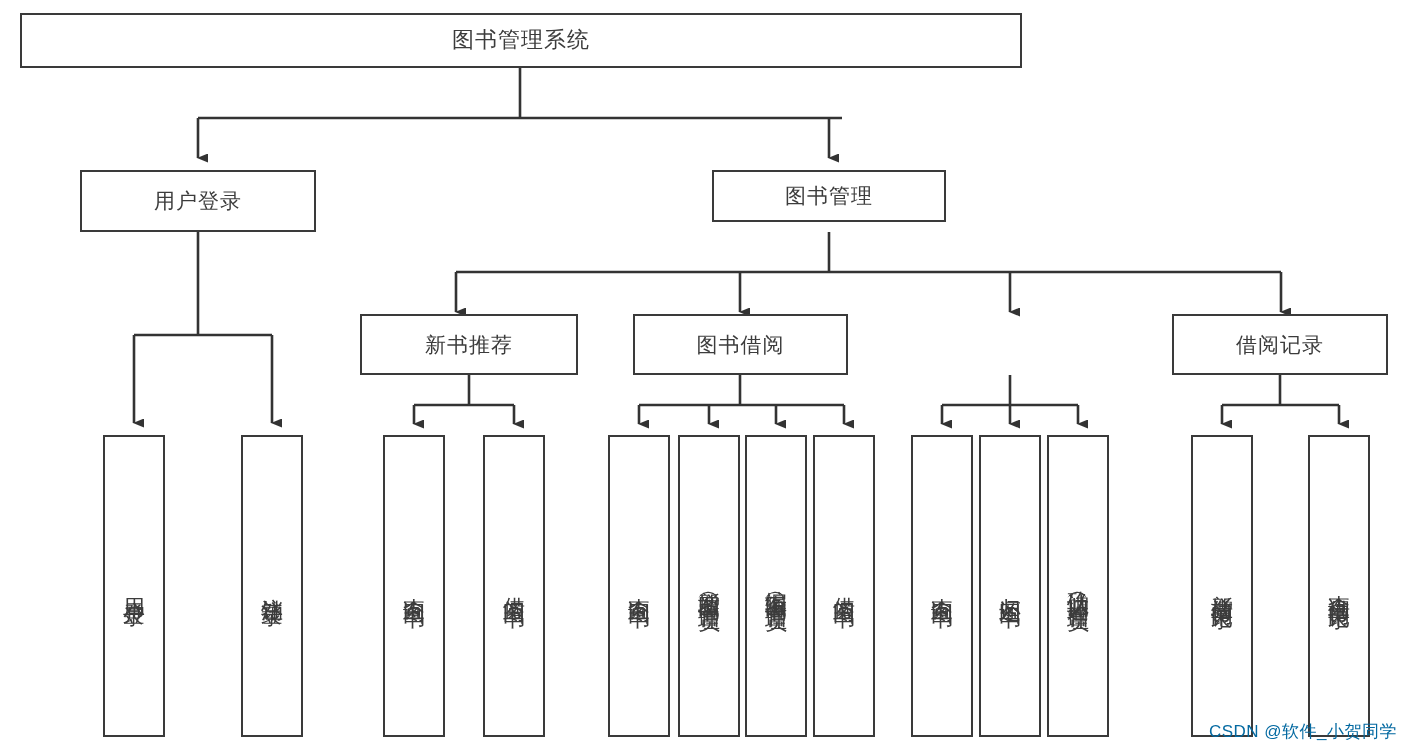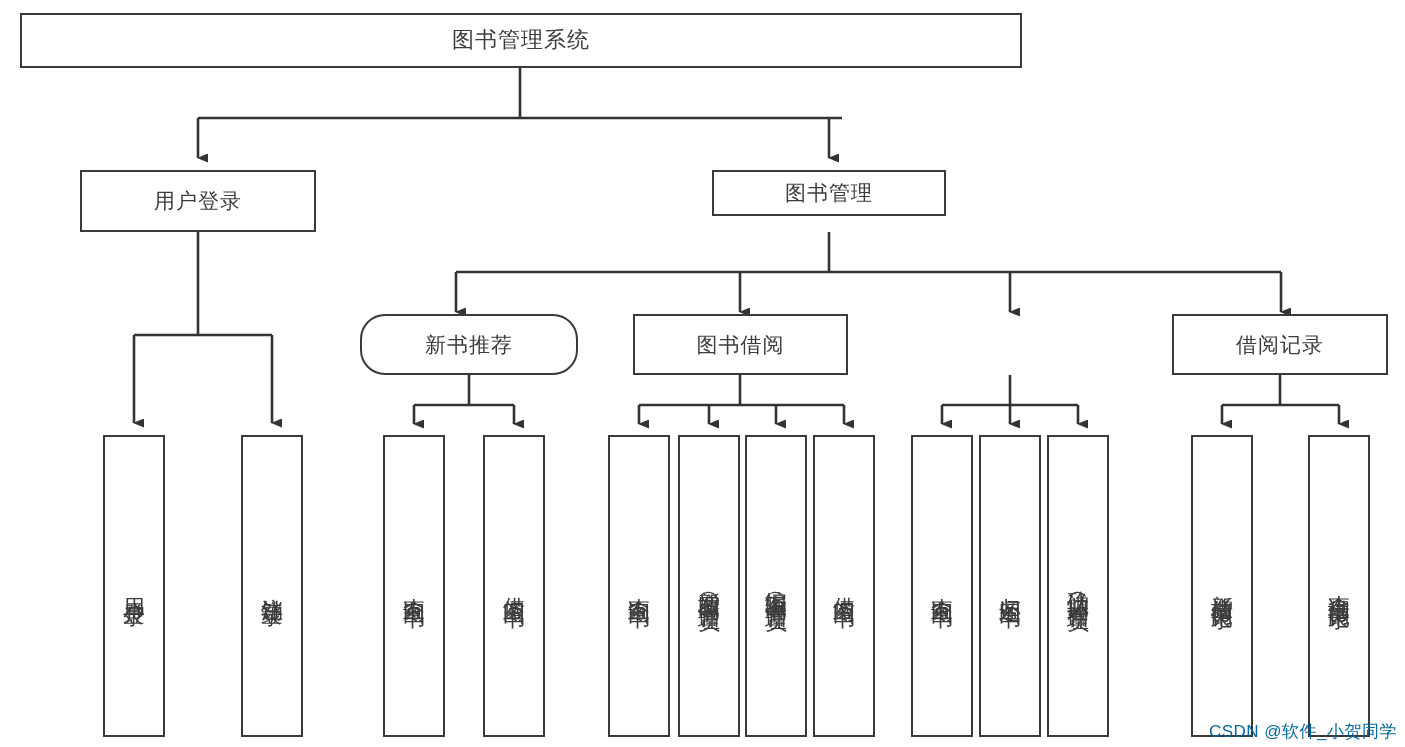--- a/index.html
+++ b/index.html
@@ -110,25 +110,25 @@
     </g>
   </svg>
 
   <div class="node h-node root" style="left:20px;top:13px;width:1002px;height:55px;">
     <span>图书管理系统</span>
   </div>
 
   <div class="node h-node" style="left:80px;top:170px;width:236px;height:62px;">
     <span>用户登录</span>
   </div>
-  <div class="node h-node" style="left:712px;top:170px;width:234px;height:46px;">
+  <div class="node h-node" style="left:712px;top:170px;width:234px;height:52px;">
     <span>图书管理</span>
   </div>
 
-  <div class="node h-node" style="left:360px;top:314px;width:218px;height:61px;border-radius:25px;">
+  <div class="node h-node" style="left:360px;top:314px;width:218px;height:61px;">
     <span>新书推荐</span>
   </div>
   <div class="node h-node" style="left:633px;top:314px;width:215px;height:61px;">
     <span>图书借阅</span>
   </div>
   <div class="node h-node" style="left:1172px;top:314px;width:216px;height:61px;">
     <span>借阅记录</span>
   </div>
 
   <div class="node v-node" style="left:103px;top:435px;width:62px;height:302px;">

